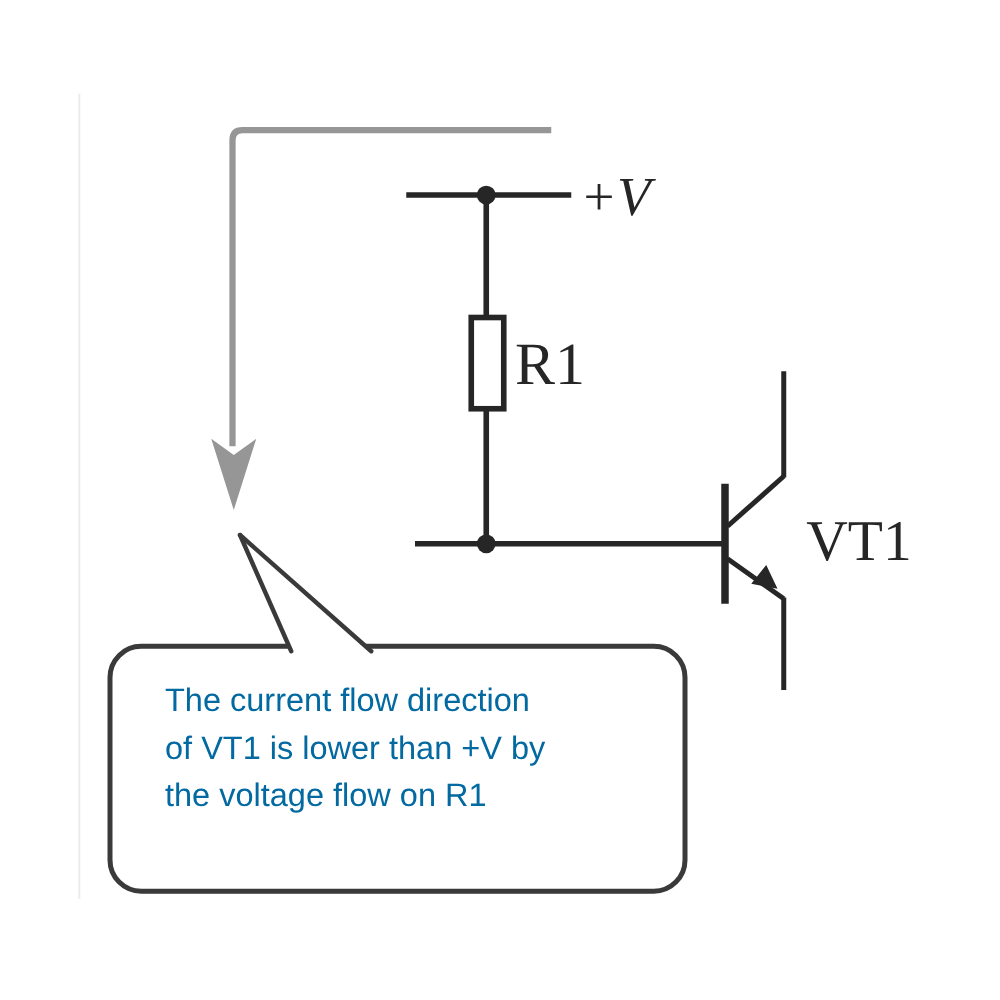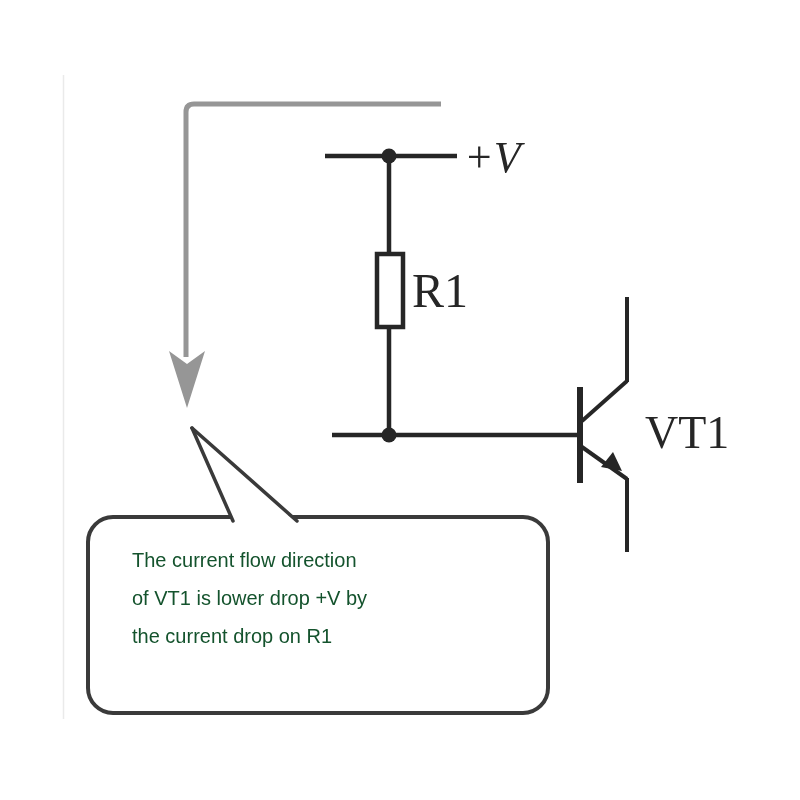--- a/index.html
+++ b/index.html
@@ -23,23 +23,23 @@
   .serif-label {
     font-family: "Liberation Serif", "DejaVu Serif", serif;
     fill: #262626;
   }
   .callout-text {
     position: absolute;
     left: 132px;
     top: 541px;
     width: 410px;
     font-family: "Liberation Sans", sans-serif;
-    font-size: 20px;
+    font-size: 26px;
     line-height: 38px;
-    color: #14532d;
+    color: #0369a1;
     white-space: nowrap;
   }
 </style>
 </head>
 <body>
 
 <div class="canvas">
 
   <svg class="diagram-svg" width="800" height="800" viewBox="0 0 800 800">
 
@@ -70,17 +70,17 @@
     <text x="645" y="448" font-size="46" class="serif-label">VT1</text>
 
     <rect x="88" y="517" width="460" height="196" rx="25" fill="#ffffff" stroke="#3a3a3a" stroke-width="4"></rect>
     <polygon points="192,428 233,523 297,523" fill="#ffffff"></polygon>
     <line x1="192" y1="428" x2="233" y2="521" stroke="#3a3a3a" stroke-width="3.5" stroke-linecap="round"></line>
     <line x1="192" y1="428" x2="297" y2="521" stroke="#3a3a3a" stroke-width="3.5" stroke-linecap="round"></line>
   </svg>
 
   <div class="callout-text">
     <div>The current flow direction</div>
-    <div>of VT1 is lower drop +V by</div>
-    <div>the current drop on R1</div>
+    <div>of VT1 is lower than +V by</div>
+    <div>the voltage flow on R1</div>
   </div>
 
 </div>
 
 </body></html>

